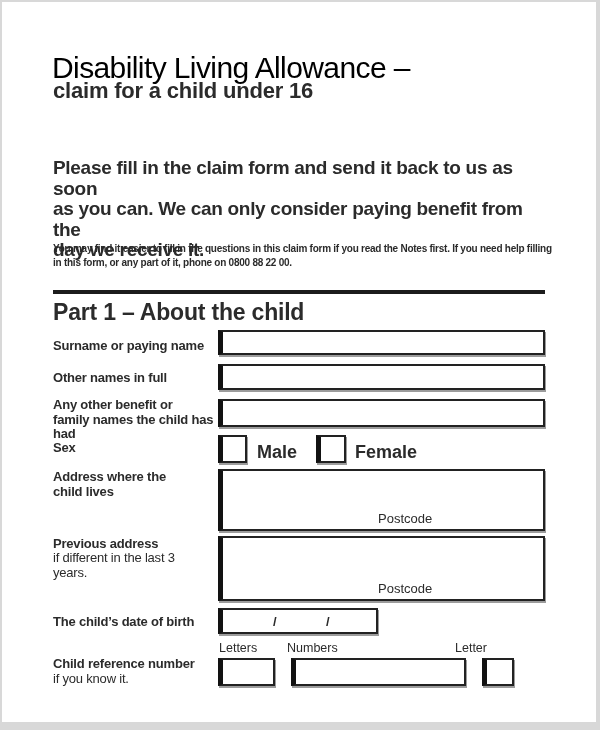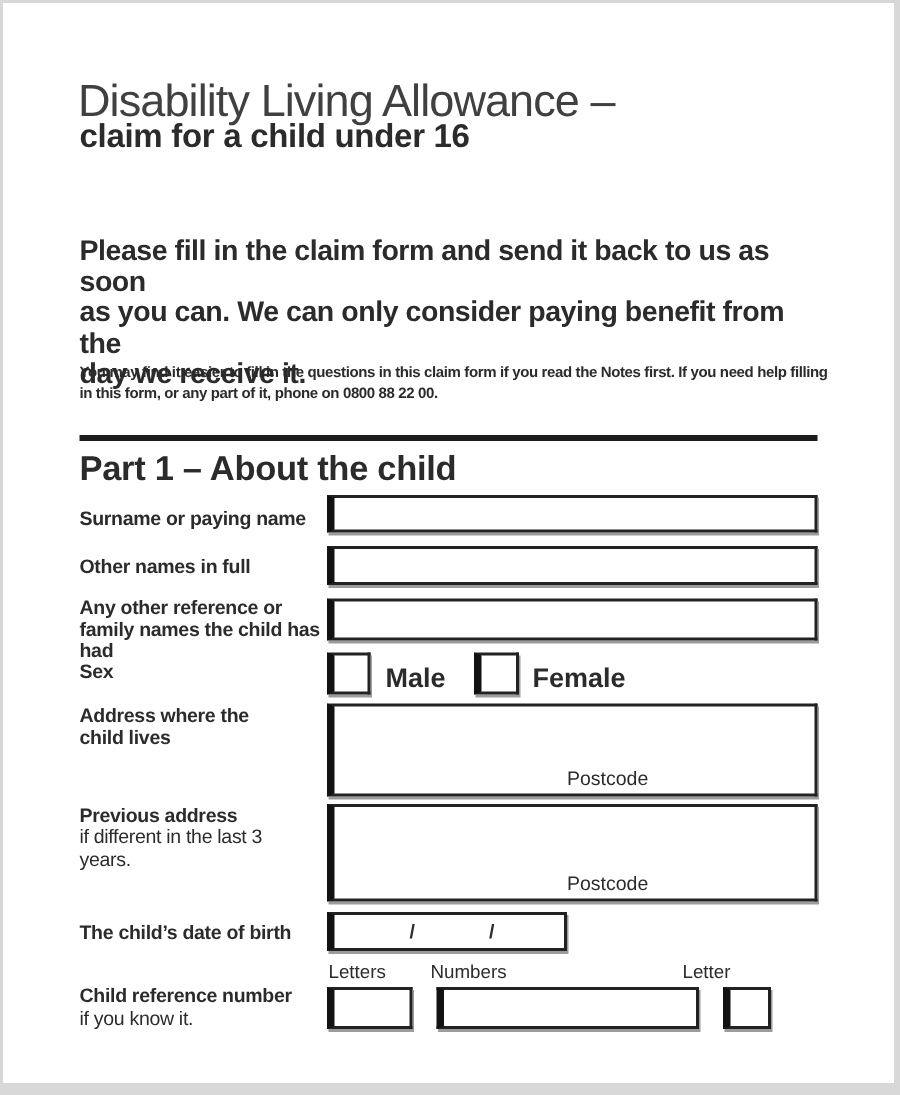--- a/index.html
+++ b/index.html
@@ -5,21 +5,21 @@
   * { margin:0; padding:0; box-sizing:border-box; }
   html,body { background:#d8d8d8; }
   .screen {
     position:relative; width:600px; height:730px; overflow:hidden;
     background:#d8d8d8; color:#2b2b2b;
     font-family:"Liberation Sans","DejaVu Sans",sans-serif;
   }
   .paper { position:absolute; left:2px; top:2px; width:594px; height:720px; background:#ffffff; }
   .title {
     position:absolute; left:52px; top:50px; font-size:30px; font-weight:400;
-    letter-spacing:-0.6px; line-height:36px; color:#404040; white-space:nowrap;
+    letter-spacing:-0.6px; line-height:36px; color:#000000; white-space:nowrap;
   }
   .subtitle {
     position:absolute; left:53px; top:79px; font-size:22px; font-weight:700;
     letter-spacing:-0.2px; line-height:24px; white-space:nowrap;
   }
   .intro {
     position:absolute; left:53px; top:158px; width:500px;
     font-size:19px; font-weight:700; letter-spacing:-0.3px; line-height:20.5px;
     white-space:pre-line;
   }
@@ -72,21 +72,21 @@
 
   <div class="rule"></div>
   <h3 class="part-heading">Part 1 – About the child</h3>
 
   <div class="lbl" style="top:339px">Surname or paying name</div>
   <input class="box" style="top: 330px; height: 25px;" value="">
 
   <div class="lbl" style="top:371px">Other names in full</div>
   <input class="box" style="top: 364px; height: 26px;" value="">
 
-  <div class="lbl pre" style="top:398px">Any other reference or
+  <div class="lbl pre" style="top:398px">Any other benefit or
 family names the child has
 had</div>
   <input class="box" style="top: 399px; height: 28px;" value="">
 
   <div class="lbl" style="top:441px">Sex</div>
   <div class="box checkbox" style="left:218px;top:435px"></div>
   <div class="opt" style="left:257px;top:442px">Male</div>
   <div class="box checkbox" style="left:316px;top:435px;width:30px"></div>
   <div class="opt" style="left:355px;top:442px">Female</div>
 

